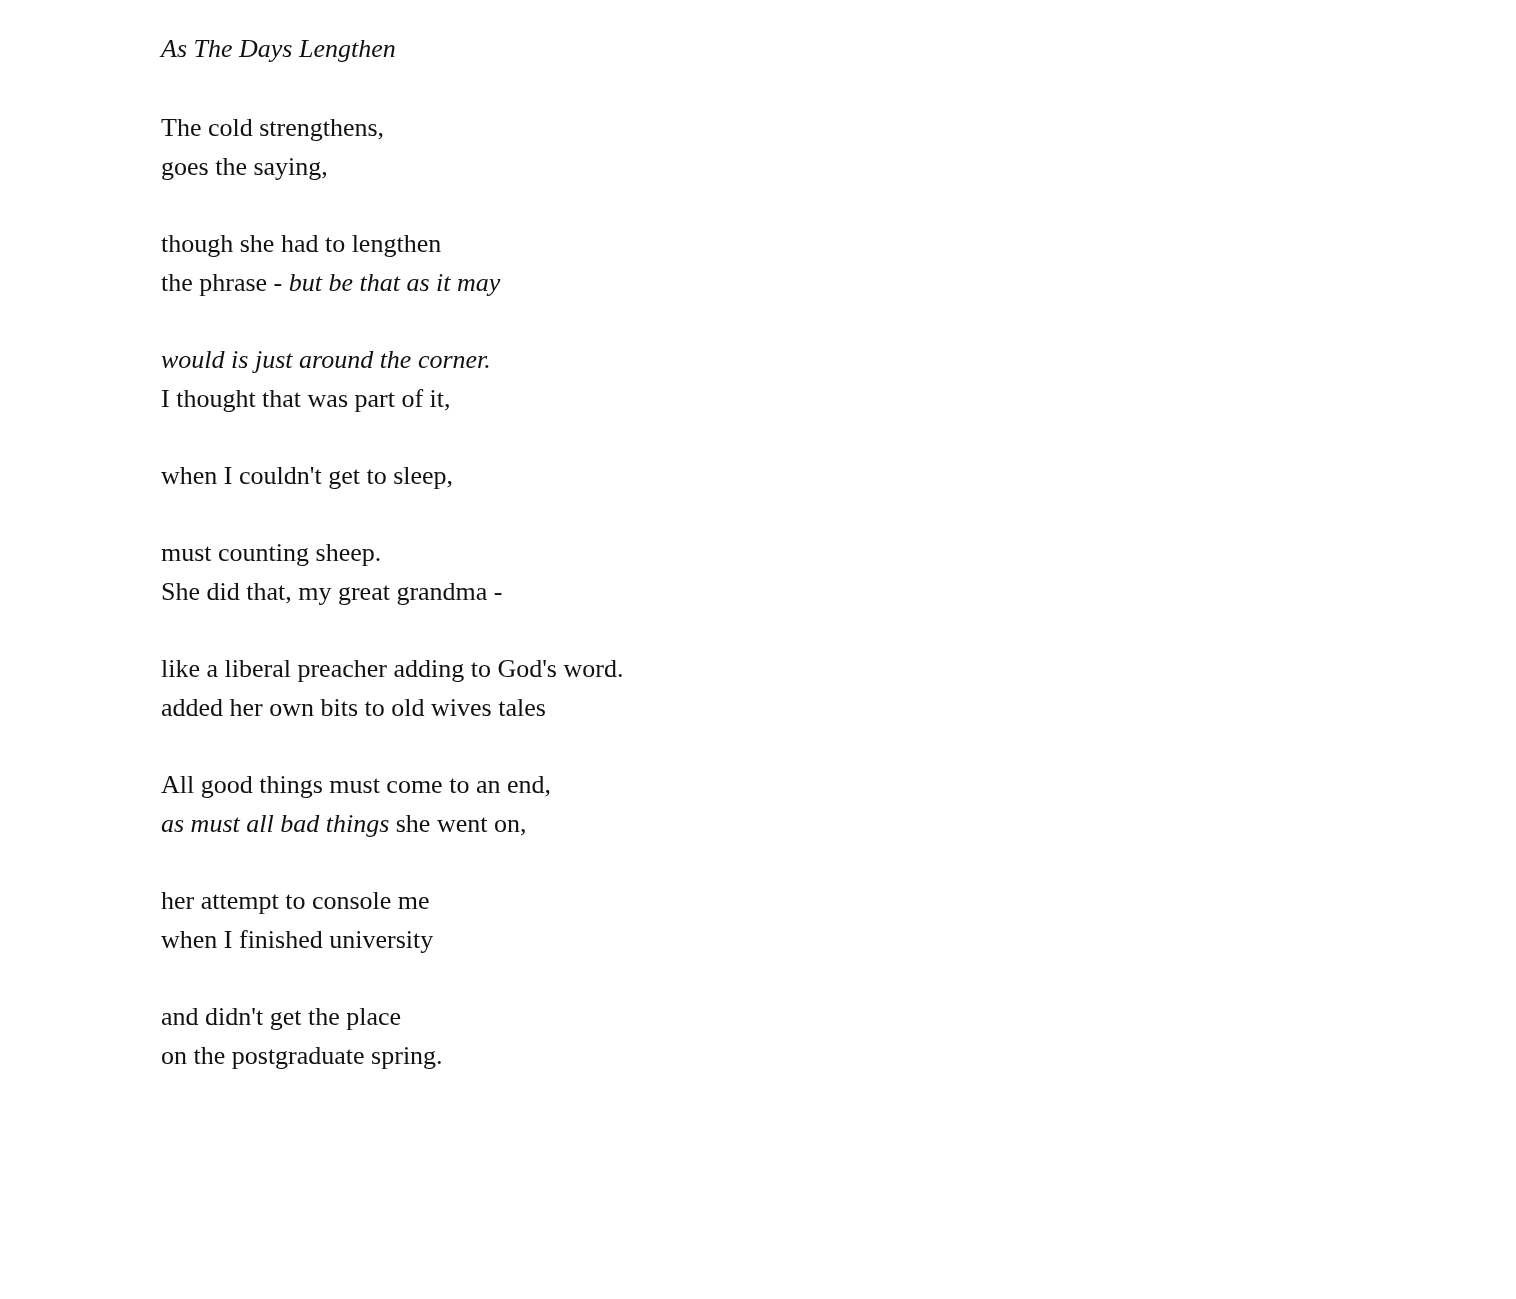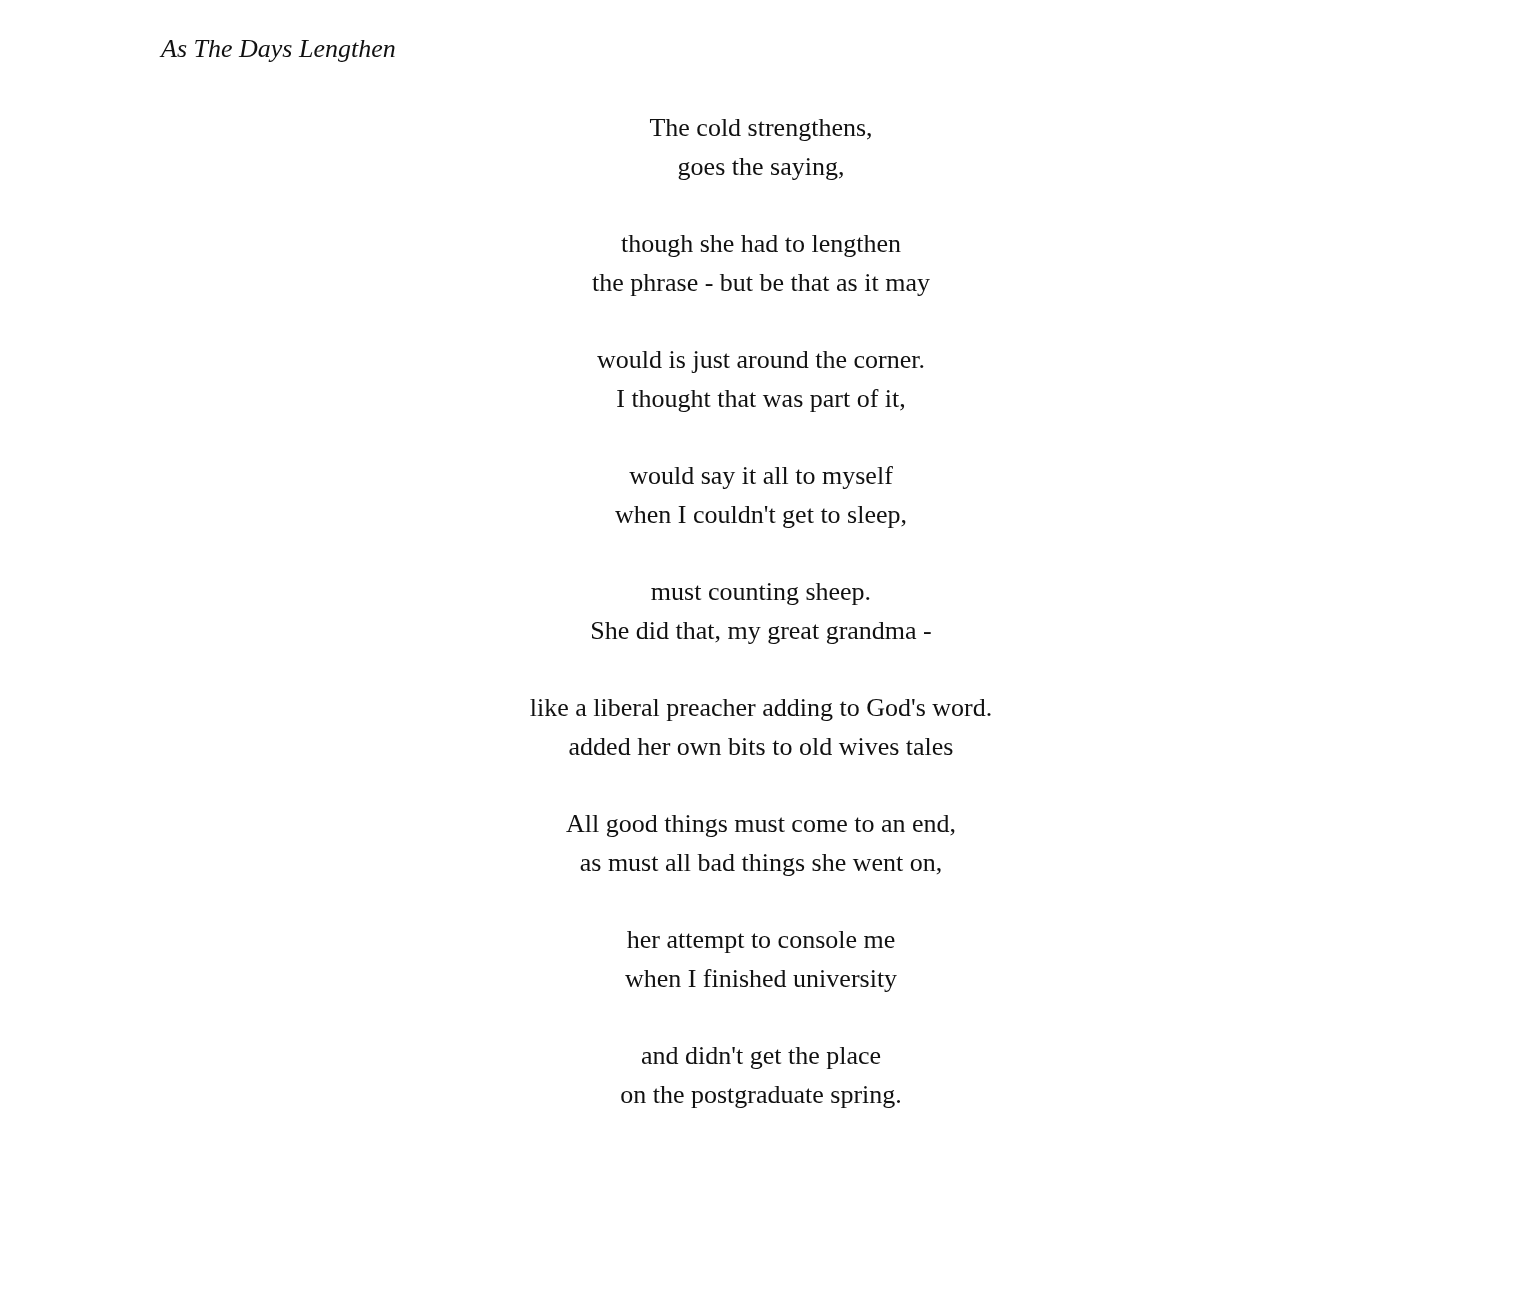--- a/index.html
+++ b/index.html
@@ -24,29 +24,29 @@
     .title {
       font-style: italic;
       font-size: 26px;
       line-height: 38px;
       height: 38px;
       margin: 0 0 40px 0;
       font-weight: normal;
     }
     .stanza {
       margin: 0 0 38px 0;
-      text-align: center;
     }
     .line {
       font-size: 26px;
       line-height: 39px;
       height: 39px;
       white-space: pre;
     }
     .it {
+      font-style: italic;
       margin-top: 46px;
     }
   </style>
 </head>
 <body>
 
 <div class="poem">
   <h1 class="title">As The Days Lengthen</h1>
 
   <div class="stanza">
@@ -58,21 +58,20 @@
     <div class="line"><span>though she had to lengthen</span></div>
     <div class="line"><span>the phrase - </span><span class="it">but be that as it may</span></div>
   </div>
 
   <div class="stanza">
     <div class="line"><span class="it">would is just around the corner.</span></div>
     <div class="line"><span>I thought that was part of it,</span></div>
   </div>
 
   <div class="stanza">
-    <div class="line"><span>would say it all to myself</span></div>
     <div class="line"><span>when I couldn't get to sleep,</span></div>
   </div>
 
   <div class="stanza">
     <div class="line"><span>must counting sheep.</span></div>
     <div class="line"><span>She did that, my great grandma -</span></div>
   </div>
 
   <div class="stanza">
     <div class="line"><span>like a liberal preacher adding to God's word.</span></div>

